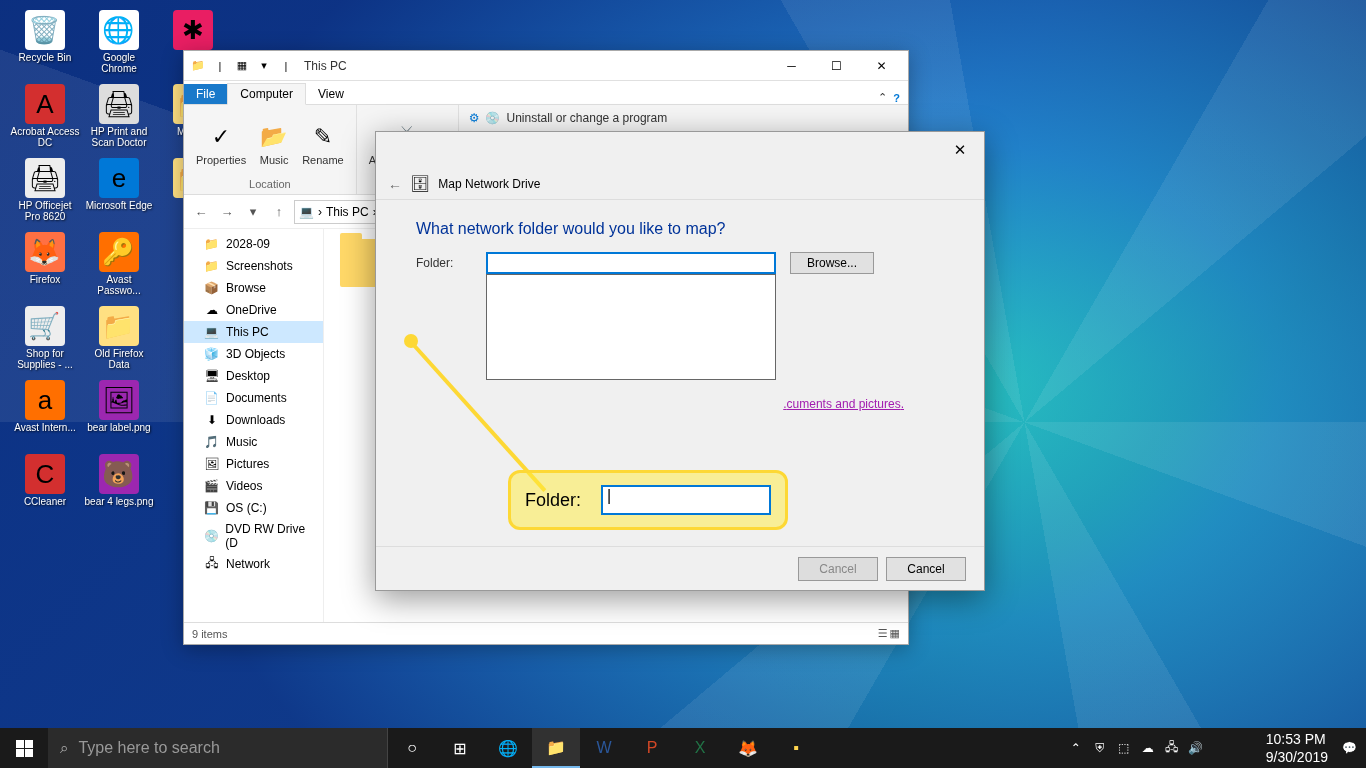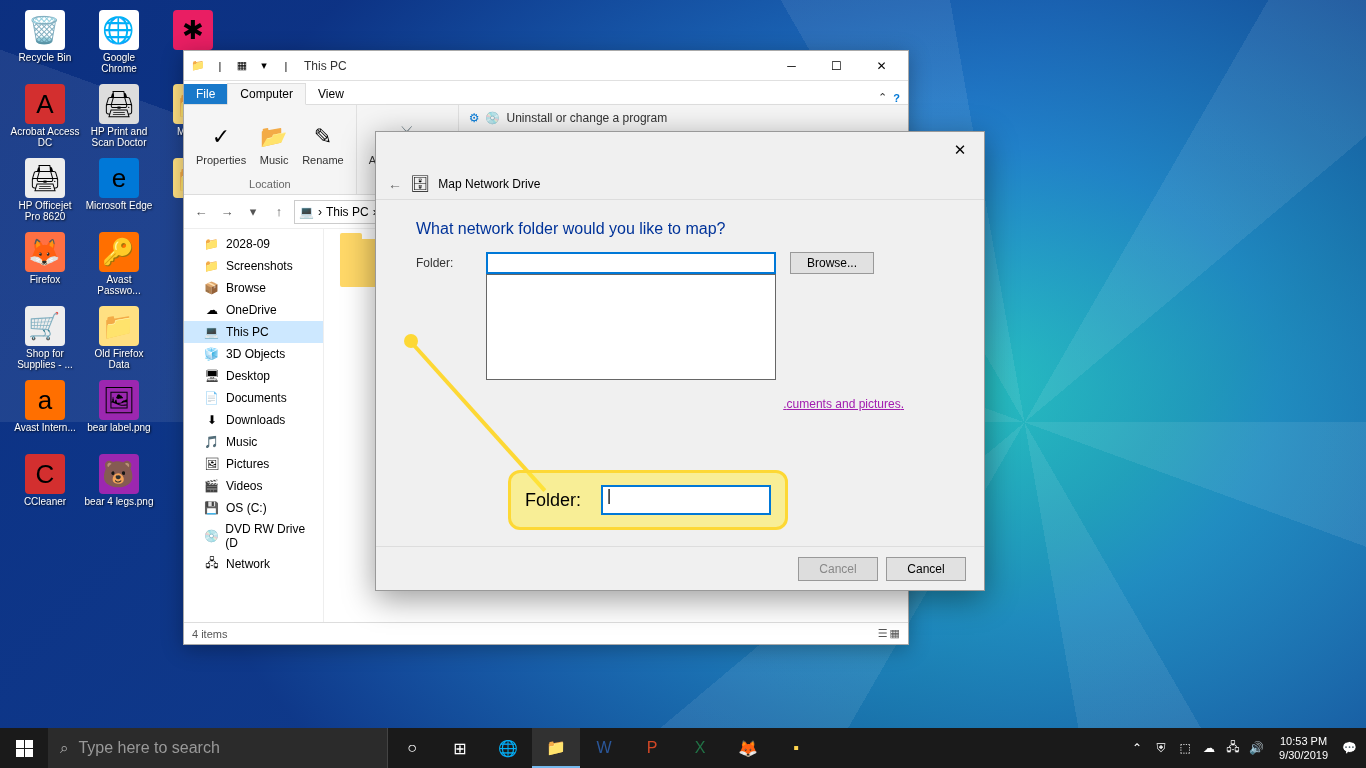--- a/index.html
+++ b/index.html
@@ -71,21 +71,21 @@
 .taskbar { position:absolute; bottom:0; left:0; right:0; height:40px; background:#1a1a1a; display:flex; align-items:center; }
 .start-btn { width:48px; height:40px; display:flex; align-items:center; justify-content:center; color:#fff; cursor:pointer; }
 .search-box { width:340px; height:40px; background:#2b2b2b; display:flex; align-items:center; gap:10px; padding:0 12px; border-right:1px solid #444; }
 .search-box .sico { color:#aaa; font-size:15px; }
 .search-box .stxt { color:#999; font-size:16px; }
 .task-icons { display:flex; height:40px; }
 .task-item { width:48px; height:40px; display:flex; align-items:center; justify-content:center; color:#fff; font-size:16px; cursor:pointer; }
 .task-item.active { border-bottom:2px solid #76b9ed; background:rgba(255,255,255,0.1); }
 .systray { margin-left:auto; display:flex; align-items:center; gap:4px; padding:0 6px; height:40px; }
 .tray-ico { width:20px; height:40px; display:flex; align-items:center; justify-content:center; color:#fff; font-size:12px; cursor:pointer; }
-.clock { color:#fff; font-size:11px; text-align:center; padding:0 8px; line-height:1.3; cursor:pointer; }
+.clock { color:#fff; font-size:14px; text-align:left; padding:0 8px; line-height:1.3; cursor:pointer;margin-left:48px; }
 .win-logo { display:grid; grid-template-columns:8px 8px; grid-template-rows:8px 8px; gap:1px; }
 .win-logo span { background:#fff; }
 </style>
 </head>
 <body>
 
 <div class="wallpaper"></div>
 
 <div class="desktop-icons" id="desktop-icons">
     <div class="desktop-icon">
@@ -307,21 +307,21 @@
       <div class="folder-item">
           <div class="fico"></div>
         </div>
       <div class="folder-item">
           <div class="fico"></div>
         </div>
       <div style="width:60px;height:48px;display:flex;align-items:center;justify-content:center;font-size:32px;font-weight:bold;color:#000">⌂</div>
     </div>
   </div>
   <div class="statusbar">
-    <span>4 items</span>
+    <span>9 items</span>
     <div class="viewbtns">
       <span>☰</span>
       <span>▦</span>
     </div>
   </div>
 </div>
 
 <div class="dialog">
   <div class="dialog-top">
     <div class="dlg-close">✕</div>

